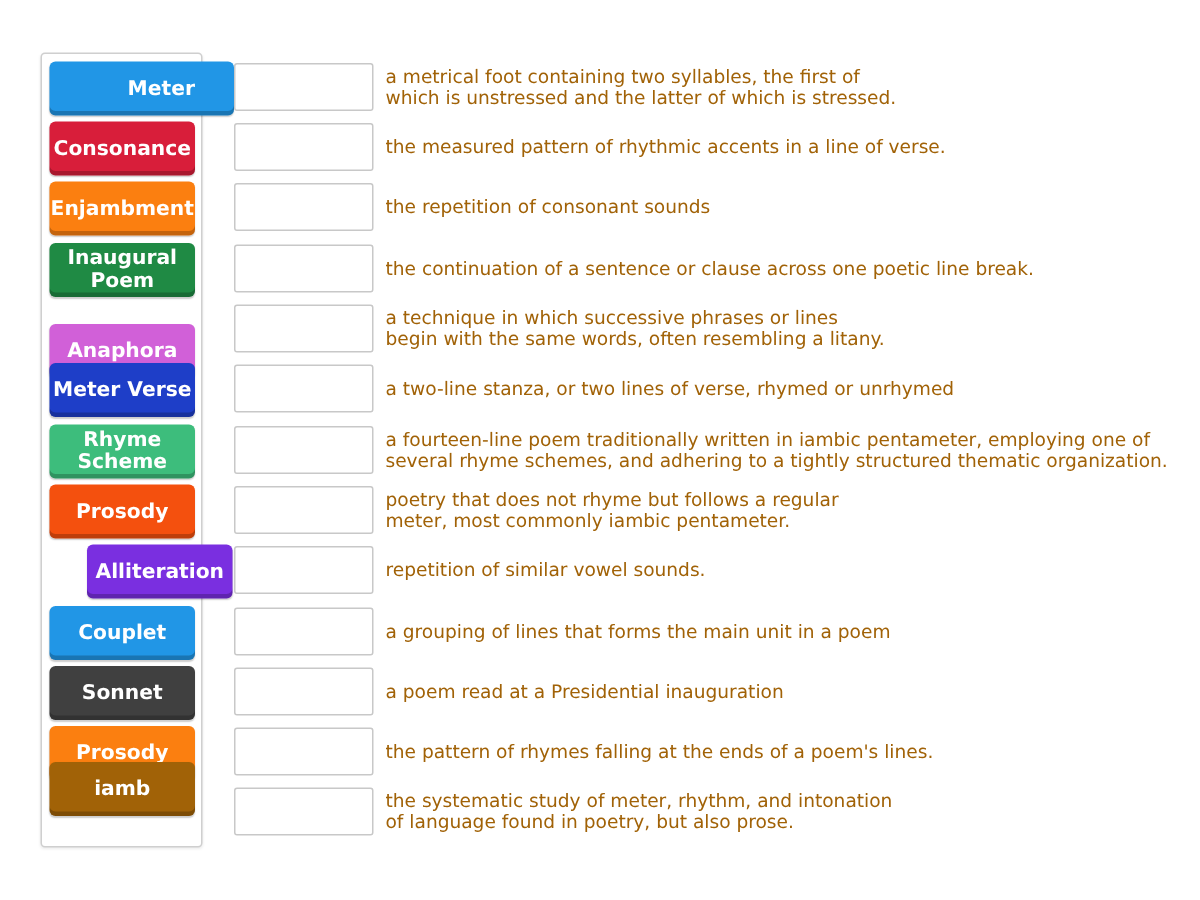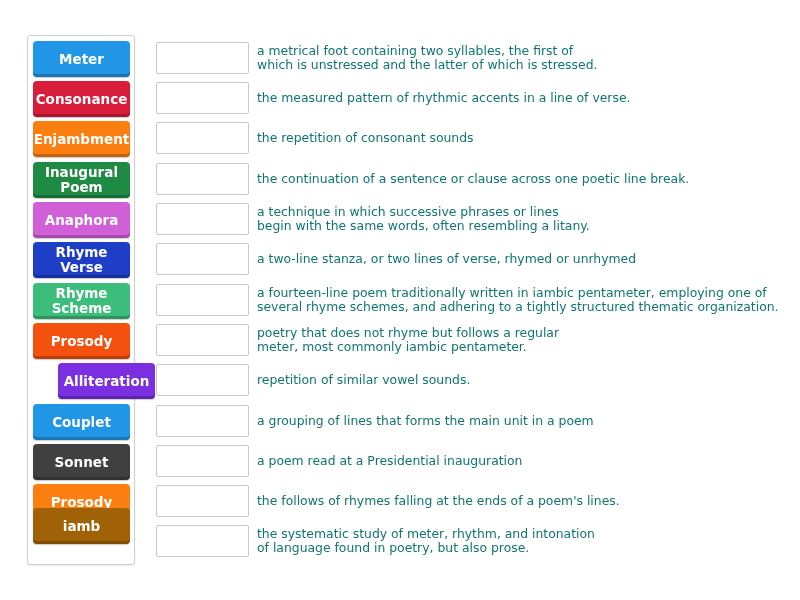--- a/index.html
+++ b/index.html
@@ -10,33 +10,33 @@
                 box-shadow: 0 1px 2px rgba(0,0,0,0.08); }
   .tile { position: absolute; left: 5px; width: 97px; height: 36px; border-radius: 4px;
           color: #fff; font-weight: bold; font-size: 13.5px; line-height: 15px;
           display: flex; align-items: center; justify-content: center; text-align: center;
           box-shadow: inset 0 -3px 0 rgba(0,0,0,0.22), 0 1px 1px rgba(0,0,0,0.2);
           cursor: grab; white-space: pre-line; }
   .row { position: absolute; left: 156px; right: 0; height: 32px; }
   .drop { position: absolute; left: 0; top: 0; width: 91px; height: 30px;
           border: 1px solid #c8c8c8; border-radius: 2px; background: #fff; }
   .def { position: absolute; left: 101px; top: 0; height: 32px; display: flex; align-items: center;
-         font-size: 12.4px; line-height: 14px; color: #0f766e; white-space: pre-line; }
+         font-size: 12.4px; line-height: 14px; color: #a16207; white-space: pre-line; }
 </style>
 </head>
 <body>
 
 <div class="tile-panel">
-  <div class="tile" style="top: 5px; background: rgb(33, 150, 230);">Meter</div>
+  <div class="tile" style="top: 5px; background: rgb(33, 150, 230); padding-left: 26px;">Meter</div>
   <div class="tile" style="top: 45px; background: rgb(216, 30, 58);">Consonance</div>
   <div class="tile" style="top: 85px; background: rgb(251, 127, 16);">Enjambment</div>
   <div class="tile" style="top: 126px; background: rgb(31, 138, 68);">Inaugural
 Poem</div>
-  <div class="tile" style="top: 166px; background: rgb(209, 96, 216);">Anaphora</div>
-  <div class="tile" style="top: 206px; background: rgb(30, 62, 200);">Rhyme Verse</div>
+  <div class="tile" style="top: 180px; background: rgb(209, 96, 216);">Anaphora</div>
+  <div class="tile" style="top: 206px; background: rgb(30, 62, 200);">Meter Verse</div>
   <div class="tile" style="top: 247px; background: rgb(61, 189, 124);">Rhyme
 Scheme</div>
   <div class="tile" style="top: 287px; background: rgb(244, 80, 14);">Prosody</div>
   <div class="tile" style="top: 327px; background: rgb(122, 47, 224); margin-left: 25px;">Alliteration</div>
   <div class="tile" style="top: 368px; background: rgb(33, 150, 230);">Couplet</div>
   <div class="tile" style="top: 408px; background: #404040;">Sonnet</div>
   <div class="tile" style="top: 448px; background: rgb(251, 127, 16);">Prosody</div>
   <div class="tile" style="top: 472px; background: #a16207;">iamb</div>
 </div>
 
@@ -83,19 +83,19 @@
 <div class="row" style="top:405px">
     <div class="drop"></div>
     <div class="def">a grouping of lines that forms the main unit in a poem</div>
   </div>
 <div class="row" style="top:445px">
     <div class="drop"></div>
     <div class="def">a poem read at a Presidential inauguration</div>
   </div>
 <div class="row" style="top:485px">
     <div class="drop"></div>
-    <div class="def">the follows of rhymes falling at the ends of a poem's lines.</div>
+    <div class="def">the pattern of rhymes falling at the ends of a poem's lines.</div>
   </div>
 <div class="row" style="top:525px">
     <div class="drop"></div>
     <div class="def">the systematic study of meter, rhythm, and intonation
 of language found in poetry, but also prose.</div>
   </div>
 
 </body></html>

